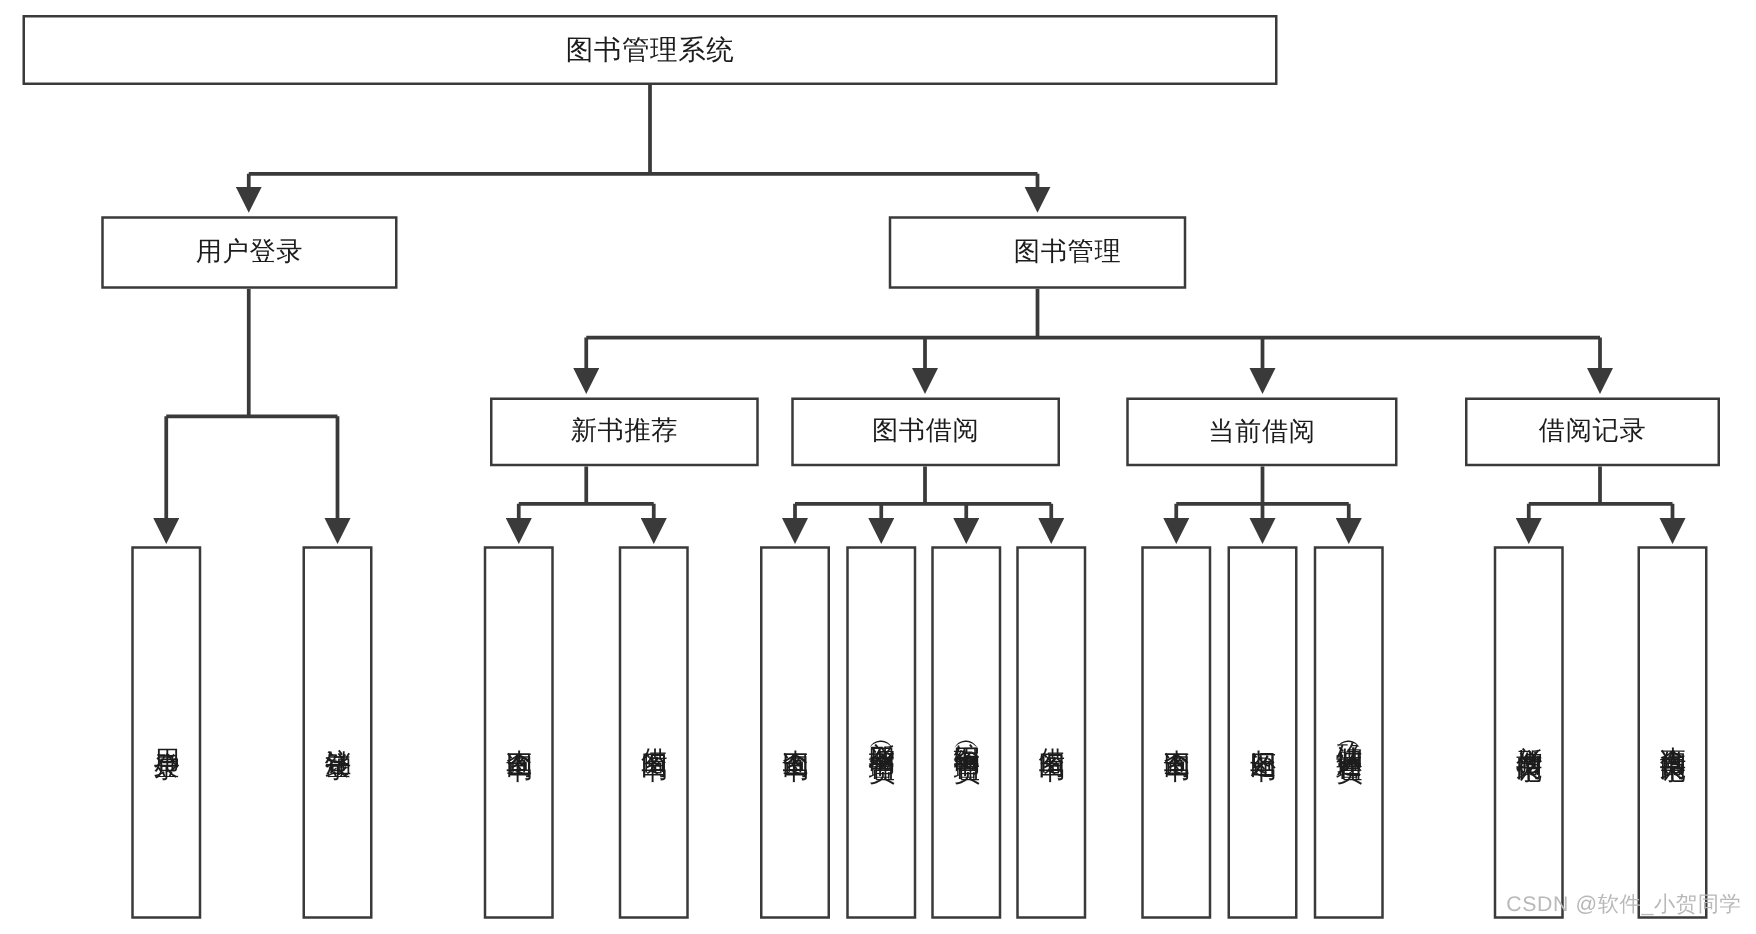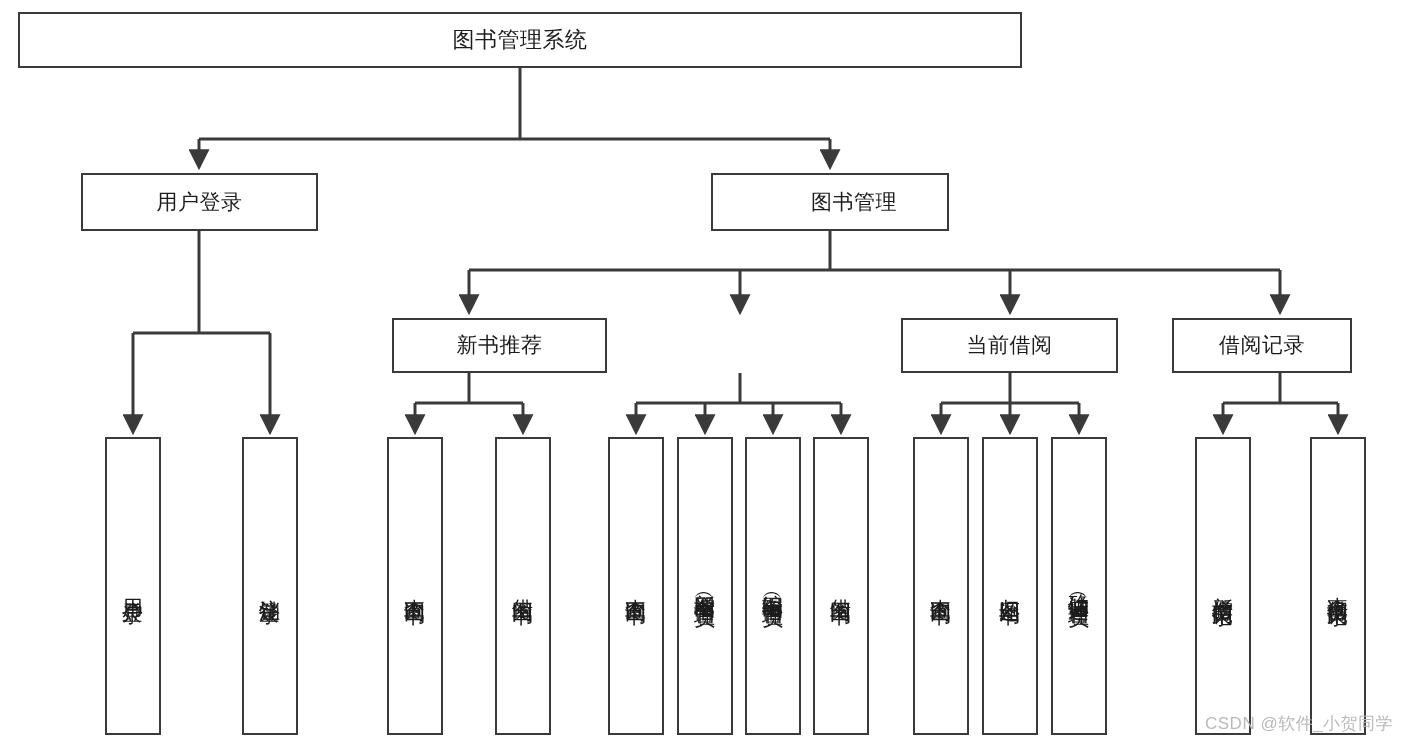--- a/index.html
+++ b/index.html
@@ -128,24 +128,27 @@
   <div class="node" style="left:81px; top:173px; width:237px; height:58px;">
     <span class="label">用户登录</span>
   </div>
   <div class="node" style="left:711px; top:173px; width:238px; height:58px;padding-left:48px;">
     <span class="label">图书管理</span>
   </div>
 
   <div class="node" style="left:362px; top:318px; width:215px; height:55px;margin-left:30px;">
     <span class="label">新书推荐</span>
   </div>
+  <div class="node" style="left:633px; top:318px; width:215px; height:55px;">
+    <span class="label">图书借阅</span>
+  </div>
   <div class="node" style="left:901px; top:318px; width:217px; height:55px;font-family:Liberation Serif, serif;">
     <span class="label">当前借阅</span>
   </div>
-  <div class="node" style="left:1172px; top:318px; width:180px; height:55px;">
+  <div class="node" style="left:1172px; top:318px; width:204px; height:55px;">
     <span class="label">借阅记录</span>
   </div>
 
   <div class="node vertical" style="left:105px; top:437px; width:56px; height:298px;">
     <span class="label">用户登录</span>
   </div>
   <div class="node vertical" style="left:242px; top:437px; width:56px; height:298px;">
     <span class="label">注销登录</span>
   </div>
 

